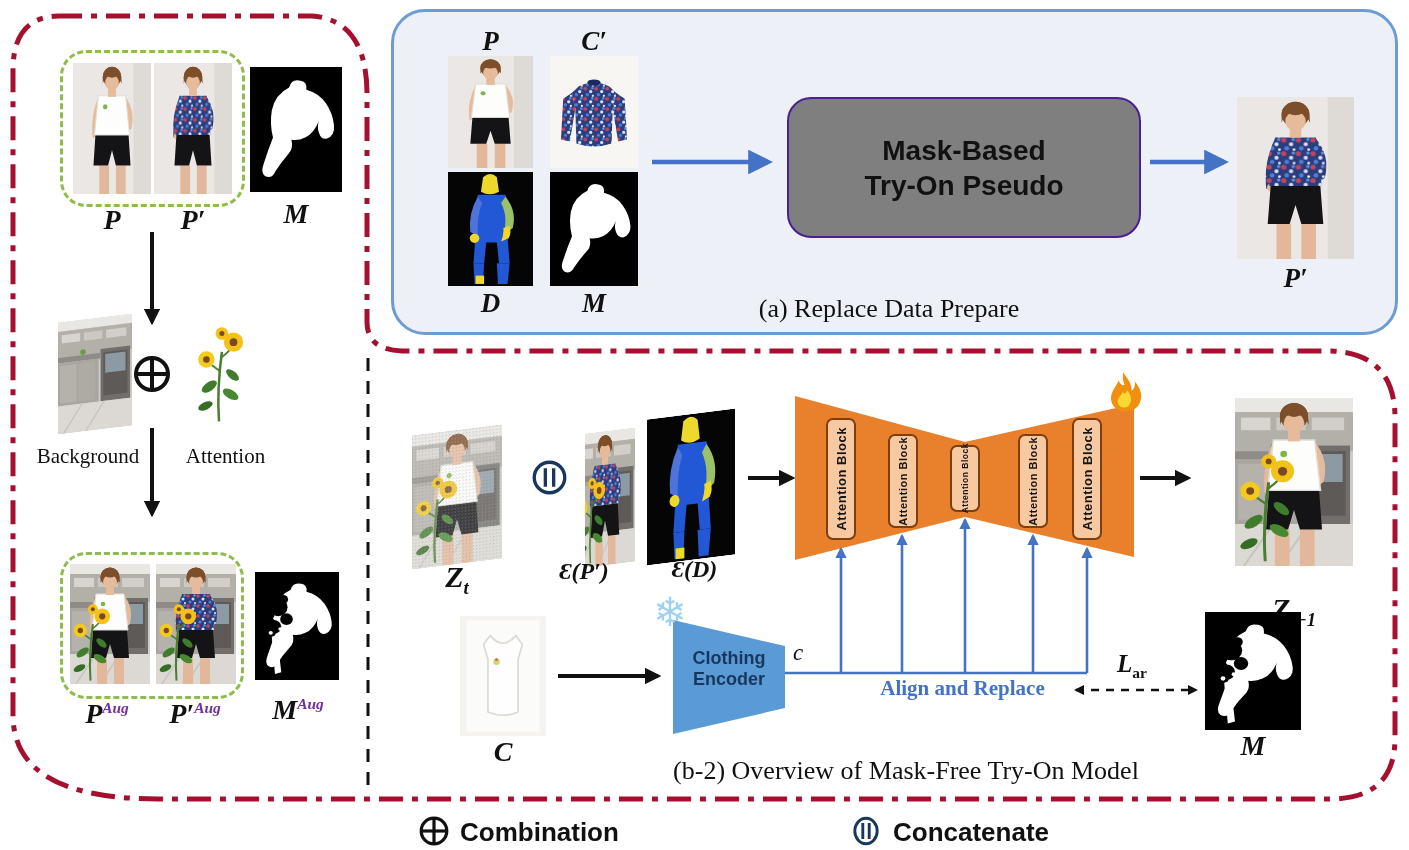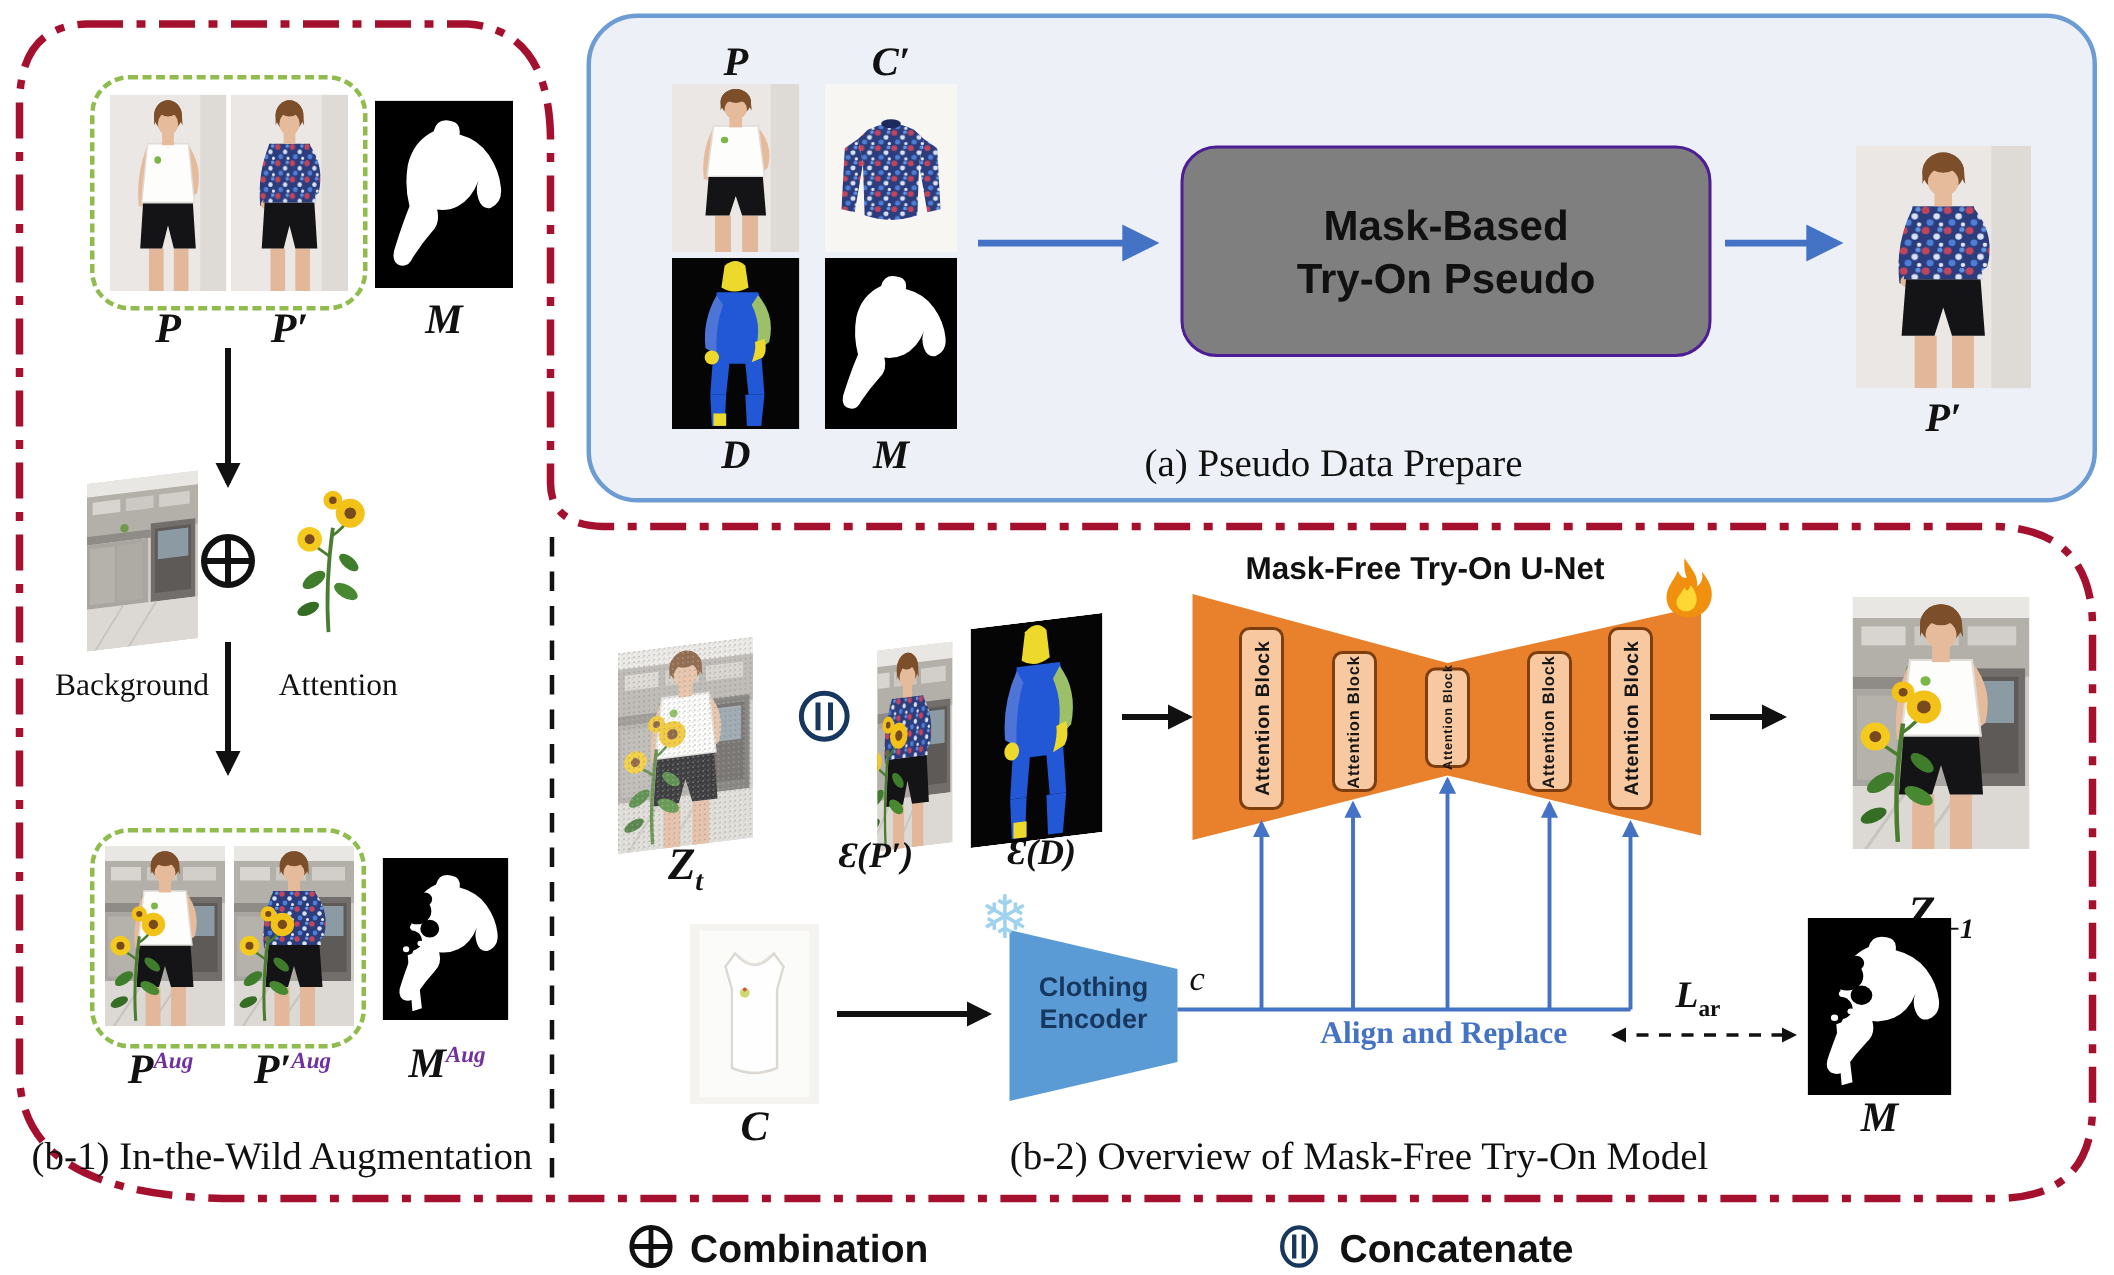--- a/index.html
+++ b/index.html
@@ -262,21 +262,21 @@
     <div class="sansb" style="font-size:28px;line-height:1.25">Try-On Pseudo</div>
   </div>
 
   <div class="img-frame z2" style="left:1237px;top:97px;width:117px;height:162px">
     <svg viewBox="0 0 80 120" preserveAspectRatio="none">
         <use href="#sym-photo-pp"></use>
       </svg>
   </div>
   <div class="abs z2 math center" style="left:1237px;top:263px;width:117px;font-size:27px"><span>P′</span></div>
 
-  <div class="abs z2 caption center" style="left:739px;top:294px;width:300px"><span>(a) Pseudo Data Prepare</span></div>
+  <div class="abs z2 caption center" style="left:739px;top:294px;width:300px"><span>(a) Replace Data Prepare</span></div>
 
   <div class="green-box" style="left:60px;top:50px;width:185px;height:157px"></div>
 
   <div class="img-frame z2" style="left:73px;top:63px;width:78px;height:131px">
     <svg viewBox="0 0 80 120" preserveAspectRatio="none">
         <use href="#sym-photo-p"></use>
       </svg>
   </div>
   <div class="img-frame z2" style="left:154px;top:63px;width:78px;height:131px">
     <svg viewBox="0 0 80 120" preserveAspectRatio="none">
@@ -331,21 +331,20 @@
   <div class="img-frame z2" style="left:255px;top:572px;width:84px;height:108px">
     <svg viewBox="0 0 80 110" preserveAspectRatio="none">
         <use href="#sym-mask-aug"></use>
       </svg>
   </div>
 
   <div class="abs z2 math center" style="left:62px;top:698px;width:90px;font-size:28px"><span>P</span><sup class="aug">Aug</sup></div>
   <div class="abs z2 math center" style="left:150px;top:698px;width:90px;font-size:28px"><span>P′</span><sup class="aug">Aug</sup></div>
   <div class="abs z2 math center" style="left:253px;top:694px;width:90px;font-size:28px"><span>M</span><sup class="aug">Aug</sup></div>
 
-  <div class="abs z2 caption center" style="left:8px;top:756px;width:360px"><span>(b-1) In-the-Wild Augmentation</span></div>
 
   <div class="img-frame z2 skew" style="left:412px;top:430px;width:90px;height:134px">
     <svg viewBox="0 0 80 120" preserveAspectRatio="none">
       <use href="#sym-photo-p-aug"></use>
       <rect width="80" height="120" fill="#fff" opacity="0.18"></rect>
       <rect width="80" height="120" fill="url(#pat-noise)"></rect>
     </svg>
   </div>
   <div class="abs z2 math center" style="left:412px;top:560px;width:90px;font-size:30px"><span>Z</span><sub>t</sub></div>
 
@@ -363,21 +362,20 @@
       </svg>
   </div>
   <div class="img-frame z3 skew" style="left:647px;top:414px;width:88px;height:146px">
     <svg viewBox="0 0 80 110" preserveAspectRatio="none">
         <use href="#sym-densepose"></use>
       </svg>
   </div>
   <div class="abs z2 math center" style="left:538px;top:558px;width:92px;font-size:24px"><span>Ɛ(P′)</span></div>
   <div class="abs z2 math center" style="left:652px;top:556px;width:85px;font-size:24px"><span>Ɛ(D)</span></div>
 
-  <div class="abs z2 sansb center" style="left:800px;top:368px;width:300px;font-size:21px"><span>Mask-Free Try-On U-Net</span></div>
 
   <div class="abs z3" style="left:1103px;top:370px;width:40px;height:44px">
     <svg viewBox="0 0 40 44">
       <path d="M20 2 C25 10 29 13 28.5 21 C32 18 32.5 14.5 31.5 11 C36.5 17 39 23 38 28.5 C37 36.5 30.5 41.5 23 41.5 C14 41.5 8 36 8 28 C8 21 13.5 16.5 15.5 10.5 C17.5 14.5 19.5 16 21.5 15 C19.5 10 19.8 6 20 2 Z" fill="#f0900e"></path>
       <path d="M24 20 C28.5 25.5 29.5 31 26 35.5 C22.5 39 16 38 14.8 32.8 C13.8 28.5 18 26 20 21.5 C21 24.5 23 24.5 24 20 Z" fill="#fdd835"></path>
     </svg>
   </div>
 
   <div class="attn" style="left:826px;top:418px;width:30px;height:122px">
       <span style="font-size:13px">Attention Block</span>

